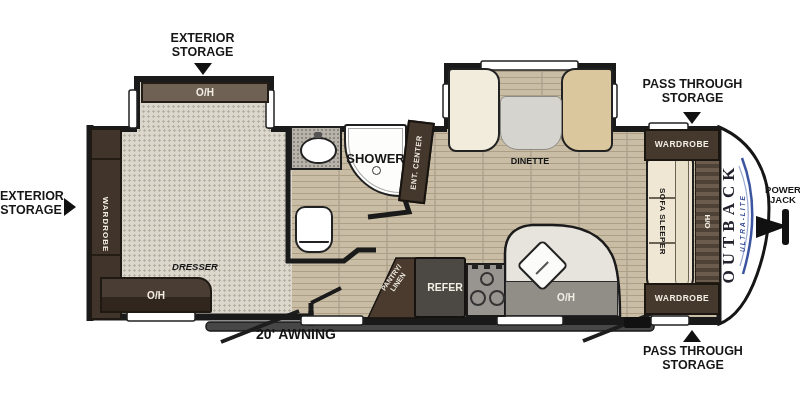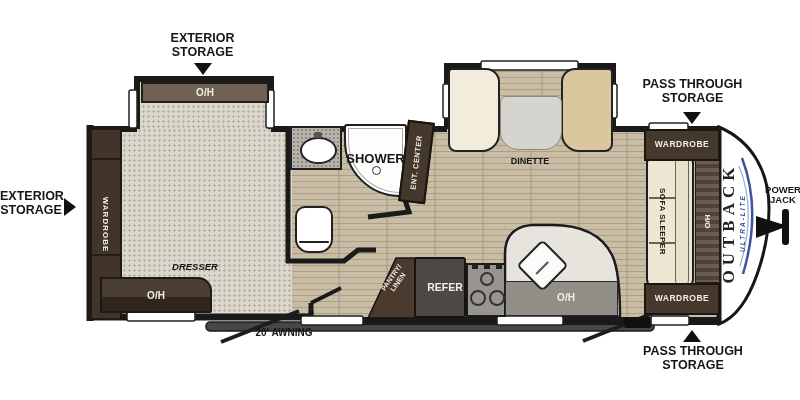--- a/index.html
+++ b/index.html
@@ -204,15 +204,15 @@
   <div class="abs lbl" style="left:640px;top:345px;width:106px;font-size:12.5px;">
     <div>PASS THROUGH</div>
     <div>STORAGE</div>
   </div>
 
   <div class="abs lbl" style="left:763px;top:185px;width:40px;font-size:9.5px;">
     <div>POWER</div>
     <div>JACK</div>
   </div>
 
-  <div class="abs lbl" style="left:244px;top:327px;width:80px;font-size:10px;">20' AWNING</div>
+  <div class="abs lbl" style="left:256px;top:327px;width:80px;font-size:14px;">20' AWNING</div>
 
 </div>
 
 </body></html>

